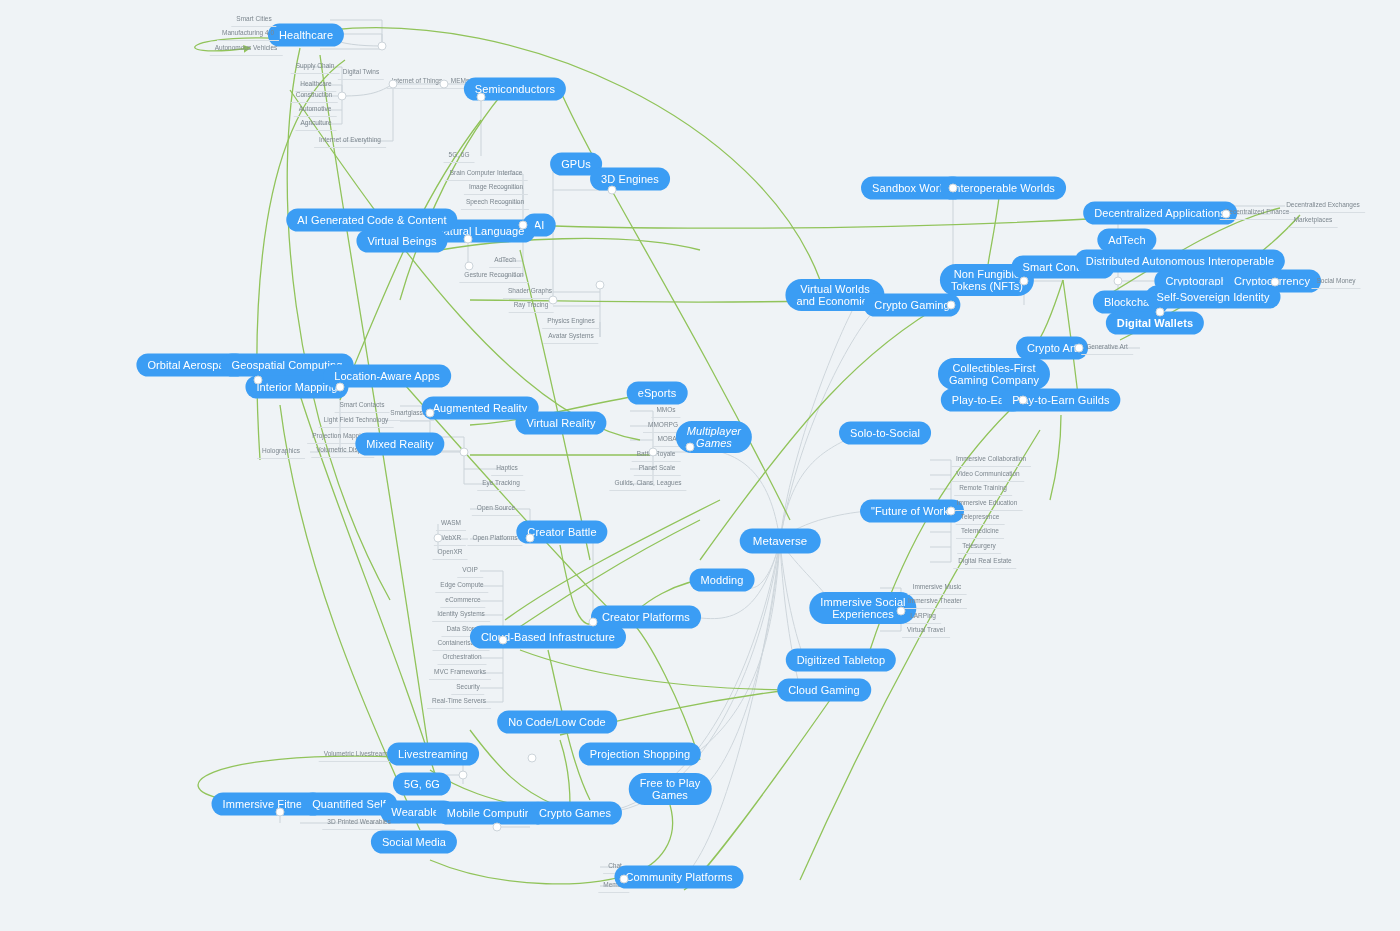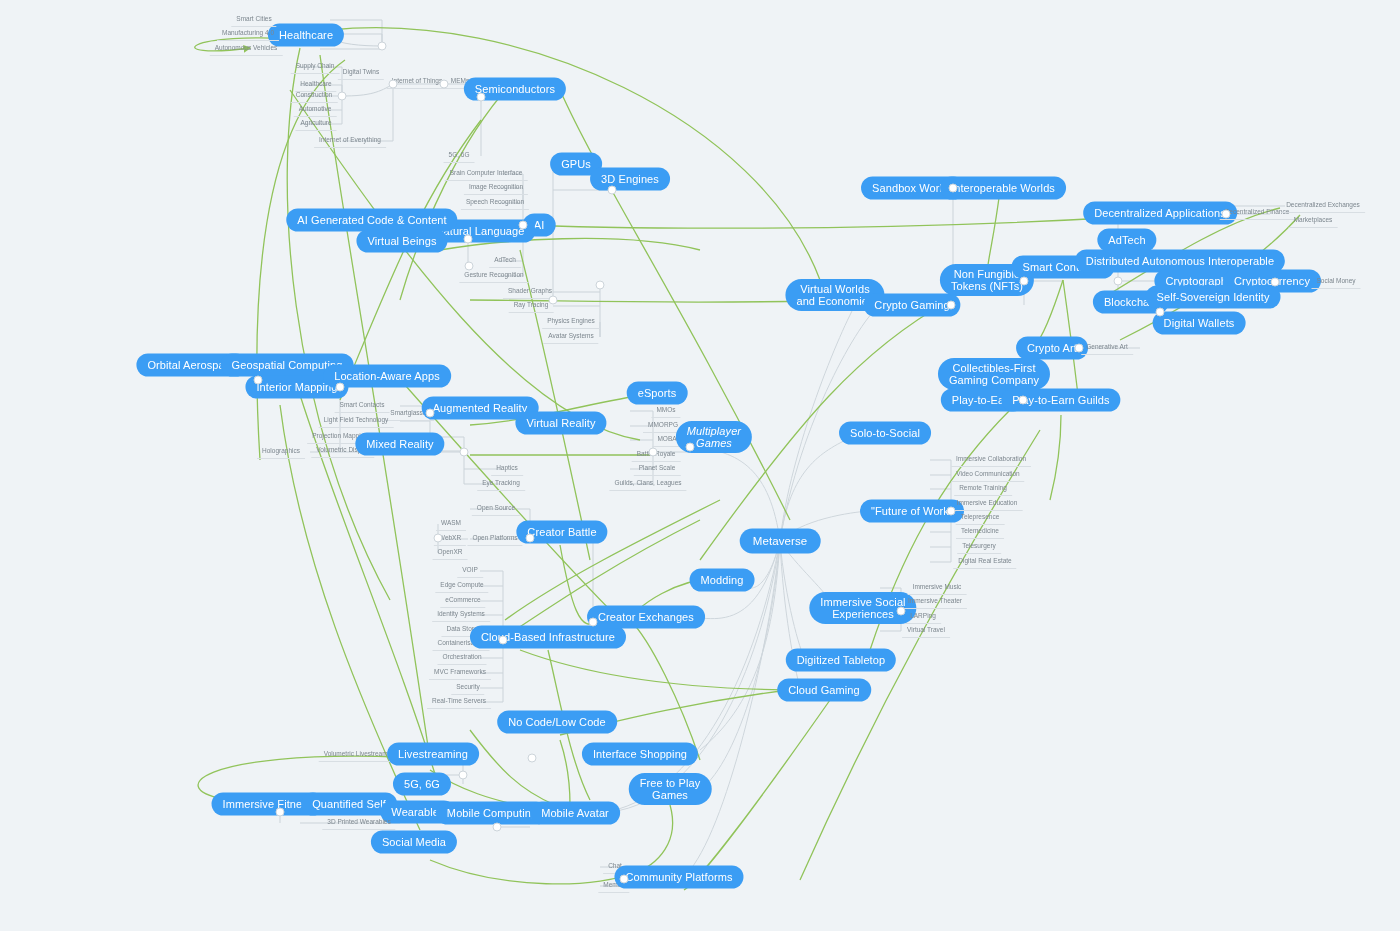--- a/index.html
+++ b/index.html
@@ -258,21 +258,21 @@
     <div class="node pill" style="left: 912px; top: 305px;">Crypto Gaming</div>
     <div class="node pill two" style="left: 987px; top: 280px;">Non Fungible<br>Tokens (NFTs)</div>
     <div class="node pill" style="left: 1063px; top: 267px;">Smart Contracts</div>
     <div class="node pill" style="left: 1160px; top: 213px;">Decentralized Applications</div>
     <div class="node pill" style="left: 1127px; top: 240px;">AdTech</div>
     <div class="node pill" style="left: 1180px; top: 261px;">Distributed Autonomous Interoperable</div>
     <div class="node pill" style="left: 1199px; top: 281px;">Cryptography</div>
     <div class="node pill" style="left: 1272px; top: 281px;">Cryptocurrency</div>
     <div class="node pill" style="left: 1131px; top: 302px;">Blockchain</div>
     <div class="node pill" style="left: 1213px; top: 297px;">Self-Sovereign Identity</div>
-    <div class="node pill" style="left: 1199px; top: 323px;">Digital Wallets</div>
+    <div class="node pill" style="left: 1155px; top: 323px; font-weight: bold;">Digital Wallets</div>
     <div class="node leaf" style="left: 1257px; top: 213px;">Decentralized Finance</div>
     <div class="node leaf" style="left: 1323px; top: 206px;">Decentralized Exchanges</div>
     <div class="node leaf" style="left: 1313px; top: 221px;">Marketplaces</div>
     <div class="node leaf" style="left: 1336px; top: 282px;">Social Money</div>
     <div class="node pill" style="left: 1052px; top: 348px;">Crypto Art</div>
     <div class="node leaf" style="left: 1107px; top: 348px;">Generative Art</div>
     <div class="node pill two" style="left: 994px; top: 374px;">Collectibles-First<br>Gaming Company</div>
     <div class="node pill" style="left: 983px; top: 400px;">Play-to-Earn</div>
     <div class="node pill" style="left: 1061px; top: 400px;">Play-to-Earn Guilds</div>
     <div class="node pill" style="left: 192px; top: 365px;">Orbital Aerospace</div>
@@ -323,36 +323,36 @@
     <div class="node leaf" style="left: 462px; top: 586px;">Edge Compute</div>
     <div class="node leaf" style="left: 463px; top: 601px;">eCommerce</div>
     <div class="node leaf" style="left: 461px; top: 615px;">Identity Systems</div>
     <div class="node leaf" style="left: 462px; top: 630px;">Data Store</div>
     <div class="node leaf" style="left: 461px; top: 644px;">Containerisation</div>
     <div class="node leaf" style="left: 462px; top: 658px;">Orchestration</div>
     <div class="node leaf" style="left: 460px; top: 673px;">MVC Frameworks</div>
     <div class="node leaf" style="left: 468px; top: 688px;">Security</div>
     <div class="node leaf" style="left: 459px; top: 702px;">Real-Time Servers</div>
     <div class="node pill" style="left: 548px; top: 637px;">Cloud-Based Infrastructure</div>
-    <div class="node pill" style="left: 646px; top: 617px;">Creator Exchanges</div>
+    <div class="node pill" style="left: 646px; top: 617px;">Creator Platforms</div>
     <div class="node pill" style="left: 722px; top: 580px;">Modding</div>
     <div class="node pill" style="left: 557px; top: 722px;">No Code/Low Code</div>
-    <div class="node pill" style="left: 640px; top: 754px;">Interface Shopping</div>
+    <div class="node pill" style="left: 640px; top: 754px;">Projection Shopping</div>
     <div class="node pill two" style="left: 670px; top: 789px;">Free to Play<br>Games</div>
     <div class="node pill" style="left: 841px; top: 660px;">Digitized Tabletop</div>
     <div class="node pill" style="left: 824px; top: 690px;">Cloud Gaming</div>
     <div class="node leaf" style="left: 360px; top: 755px;">Volumetric Livestreaming</div>
     <div class="node pill" style="left: 433px; top: 754px;">Livestreaming</div>
     <div class="node pill" style="left: 422px; top: 784px;">5G, 6G</div>
     <div class="node pill" style="left: 268px; top: 804px;">Immersive Fitness</div>
     <div class="node pill" style="left: 349px; top: 804px;">Quantified Self</div>
     <div class="node pill" style="left: 418px; top: 812px;">Wearables</div>
     <div class="node leaf" style="left: 359px; top: 823px;">3D Printed Wearables</div>
     <div class="node pill" style="left: 492px; top: 813px;">Mobile Computing</div>
-    <div class="node pill" style="left: 575px; top: 813px;">Mobile Avatar</div>
+    <div class="node pill" style="left: 575px; top: 813px;">Crypto Games</div>
     <div class="node pill" style="left: 414px; top: 842px;">Social Media</div>
     <div class="node leaf" style="left: 615px; top: 867px;">Chat</div>
     <div class="node leaf" style="left: 614px; top: 886px;">Memes</div>
     <div class="node pill" style="left: 679px; top: 877px;">Community Platforms</div>
     <div class="node pill root" style="left: 780px; top: 541px;">Metaverse</div>
     <div class="dot" style="left: 382px; top: 46px;"></div>
     <div class="dot" style="left: 342px; top: 96px;"></div>
     <div class="dot" style="left: 393px; top: 84px;"></div>
     <div class="dot" style="left: 444px; top: 84px;"></div>
     <div class="dot" style="left: 481px; top: 97px;"></div>

